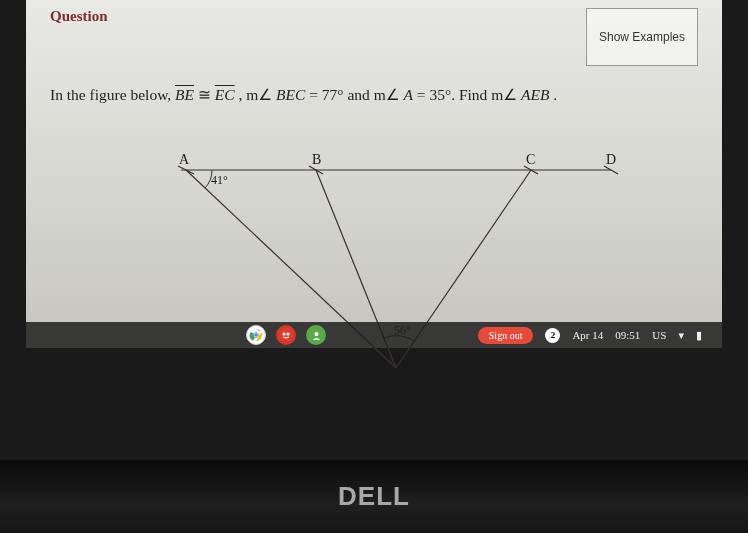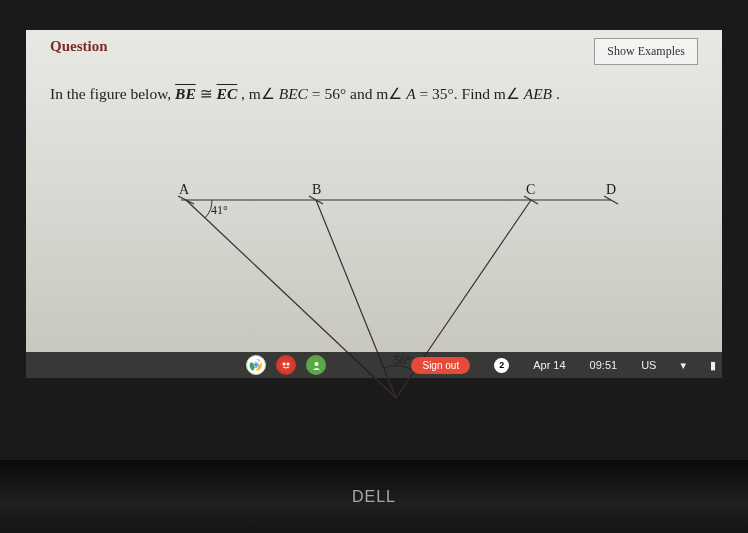--- a/index.html
+++ b/index.html
@@ -11,49 +11,48 @@
       position: relative;
       overflow: hidden;
     }
     .screen {
       position: absolute;
       top: 0;
       left: 26px;
       width: 696px;
       height: 348px;
       background: linear-gradient(180deg, #e8e8e5 0%, #d8d8d2 50%, #c5c5be 100%);
-      margin-top: 30px;
     }
     .header-row {
       display: flex;
       justify-content: space-between;
       align-items: flex-start;
       padding: 8px 24px 0 24px;
     }
     .question-label {
       color: #7a2f2a;
       font-size: 15px;
       font-weight: bold;
     }
     .show-examples {
       border: 1px solid #999;
       background: rgba(255,255,255,0.5);
-      padding: 5px 12px;
+      padding: 21px 12px;
       font-size: 12px;
-      font-family: Liberation Serif, serif;
+      font-family: Liberation Sans, sans-serif;
       color: #333;
       cursor: pointer;
     }
     .problem-text {
       padding: 18px 24px 0 24px;
       font-size: 15.5px;
       color: #222;
       line-height: 1.4;
     }
-    .overline { text-decoration: overline; font-style: italic; font-weight: bold; }
+    .overline { text-decoration: overline; font-style: italic; }
     .diagram-area {
       position: absolute;
       top: 120px;
       left: 0;
       width: 696px;
       height: 300px;
     }
     .diagram-svg { width: 100%; height: 100%; }
     .pt-label { font-family: Georgia, serif; font-size: 14px; fill: #1a1a1a; }
     .angle-label { font-family: Georgia, serif; font-size: 12px; fill: #1a1a1a; }
@@ -81,23 +80,23 @@
       width: 20px; height: 20px; border-radius: 50%;
       display: flex; align-items: center; justify-content: center;
     }
     .chrome-icon { background: #fff; border: 0.5px solid #ccc; }
     .red-icon { background: radial-gradient(circle, #e84a3a, #c92a1a); }
     .green-icon { background: #5ba848; }
     .tb-right {
       margin-left: auto;
       display: flex;
       align-items: center;
-      gap: 24px;
-      padding-right: 6px;
-      font-family: Liberation Sans, sans-serif;
+      gap: 12px;
+      padding-right: 20px;
+      font-family: Liberation Serif, serif;
       font-size: 11px;
       color: #eee;
     }
     .signout-btn {
       background: #e84a3a;
       color: #fff;
       padding: 3px 11px;
       border-radius: 11px;
       font-size: 10px;
       cursor: pointer;
@@ -114,44 +113,44 @@
       left: 0;
       width: 748px;
       height: 73px;
       background: linear-gradient(180deg, #0a0a0a 0%, #1f1f1f 60%, #151515 100%);
       display: flex;
       align-items: center;
       justify-content: center;
     }
     .dell-logo {
       font-family: Arial, sans-serif;
-      font-size: 16px;
+      font-size: 26px;
       color: #a8a8a8;
       letter-spacing: 1px;
-      font-weight: 400;
+      font-weight: 700;
     }
   </style>
 </head>
 <body>
 
 <div class="screen">
 
   <div class="header-row">
     <div class="question-label">Question</div>
     <button class="show-examples">Show Examples</button>
   </div>
 
   <div class="problem-text">
     <span>In the figure below,  </span>
     <span class="overline">BE</span>
     <span> ≅ </span>
     <span class="overline">EC</span>
     <span>,  m∠</span>
     <i>BEC</i>
-    <span> = 56° and m∠</span>
+    <span> = 77° and m∠</span>
     <i>A</i>
     <span> = 35°. Find m∠</span>
     <i>AEB</i>
     <span>.</span>
   </div>
 
   <div class="diagram-area">
     <svg class="diagram-svg" viewBox="0 0 696 300">
       <line x1="155" y1="50" x2="585" y2="50" stroke="#3b2e2e" stroke-width="1.2"></line>
       <line x1="160" y1="50" x2="370" y2="248" stroke="#3b2e2e" stroke-width="1.2"></line>

